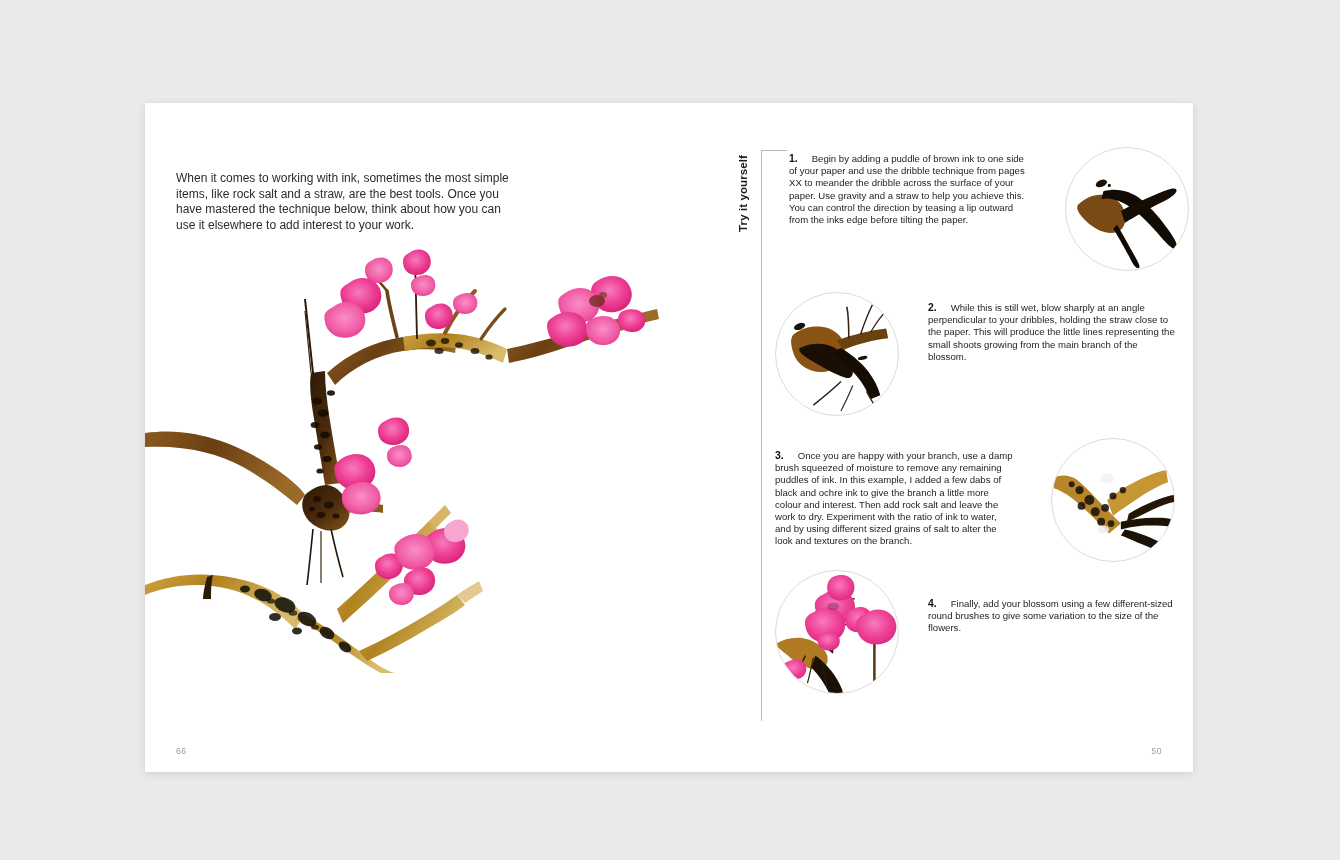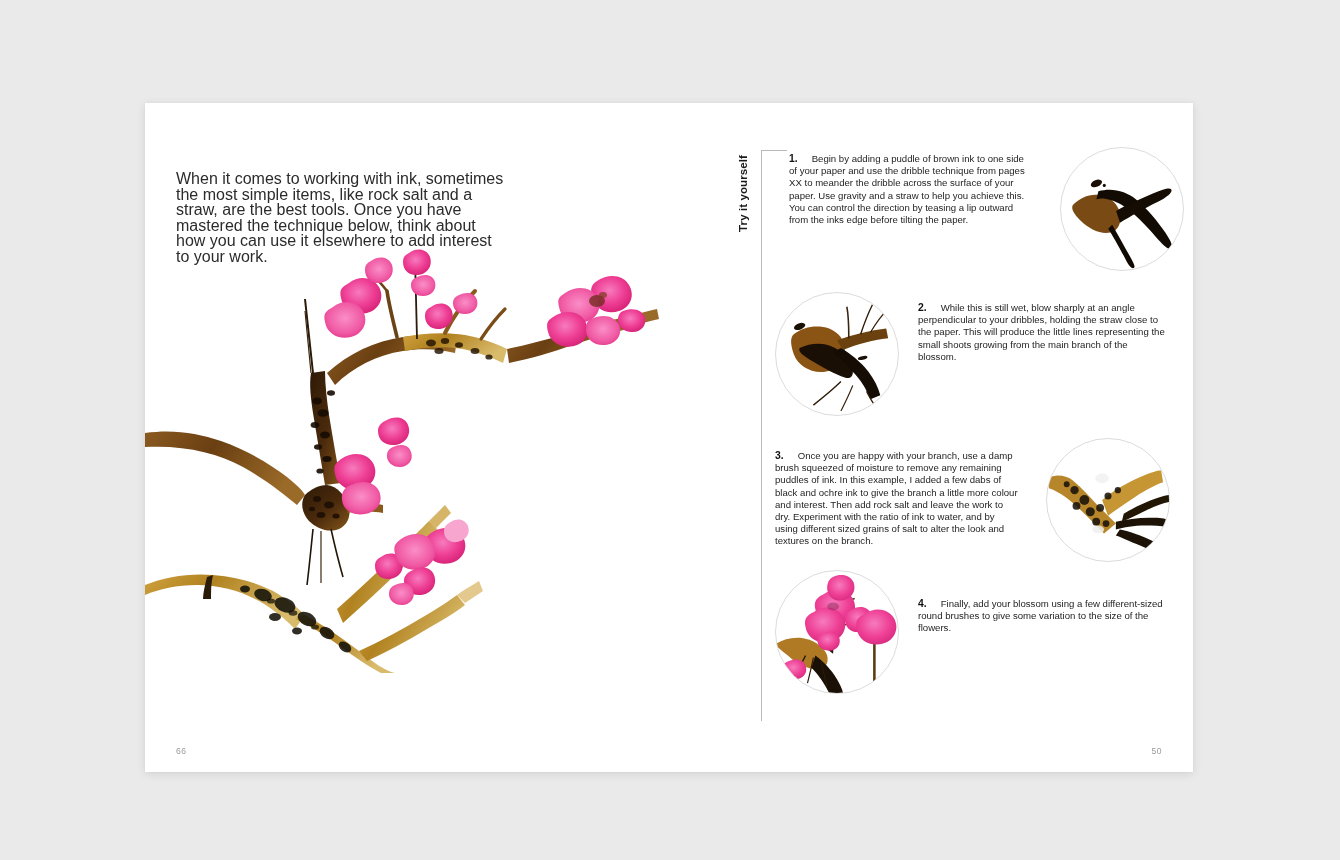--- a/index.html
+++ b/index.html
@@ -37,21 +37,21 @@
     font-weight: bold;
     color: #1b1b1b;
     letter-spacing: -0.2px;
   }
 
   .intro {
     position: absolute;
     left: 31px;
     top: 68px;
     width: 333px;
-    font-size: 16px;
+    font-size: 12px;
     line-height: 15.6px;
     color: #2b2b2b;
   }
 
   
   .folio {
     position: absolute;
     bottom: 16px;
     font-size: 8.5px;
     color: #9a9a9a;
@@ -97,21 +97,21 @@
     left: 0; top: 0;
     width: 26px; height: 1px;
     background: #b9b9b9;
   }
 
   
   .step {
     position: absolute;
     display: flex;
     align-items: flex-start;
-    gap: 4px;
+    gap: 14px;
   }
   .step-text { font-size: 9.6px; line-height: 12.2px; color: #242424; }
   .step-num  { font-weight: bold; font-size: 10.4px; color: #111; margin-right: 14px; }
 
   .step-1 { left: 120px; top: 50px;  width: 400px; }
   .step-2 { left: 106px; top: 199px; width: 400px; }
   .step-3 { left: 106px; top: 347px; width: 400px; }
   .step-4 { left: 106px; top: 495px; width: 400px; }
 
   .step-1 .step-text, .step-3 .step-text { width: 245px; }

